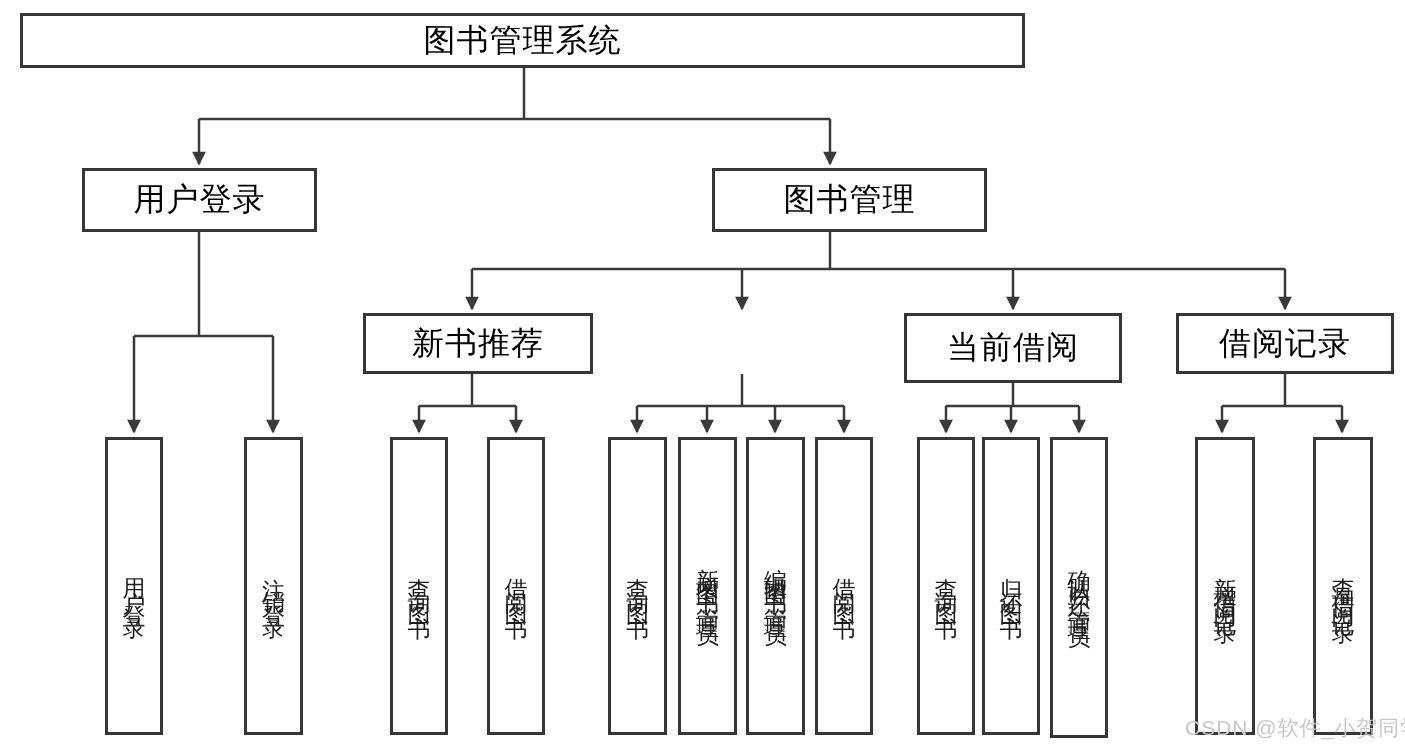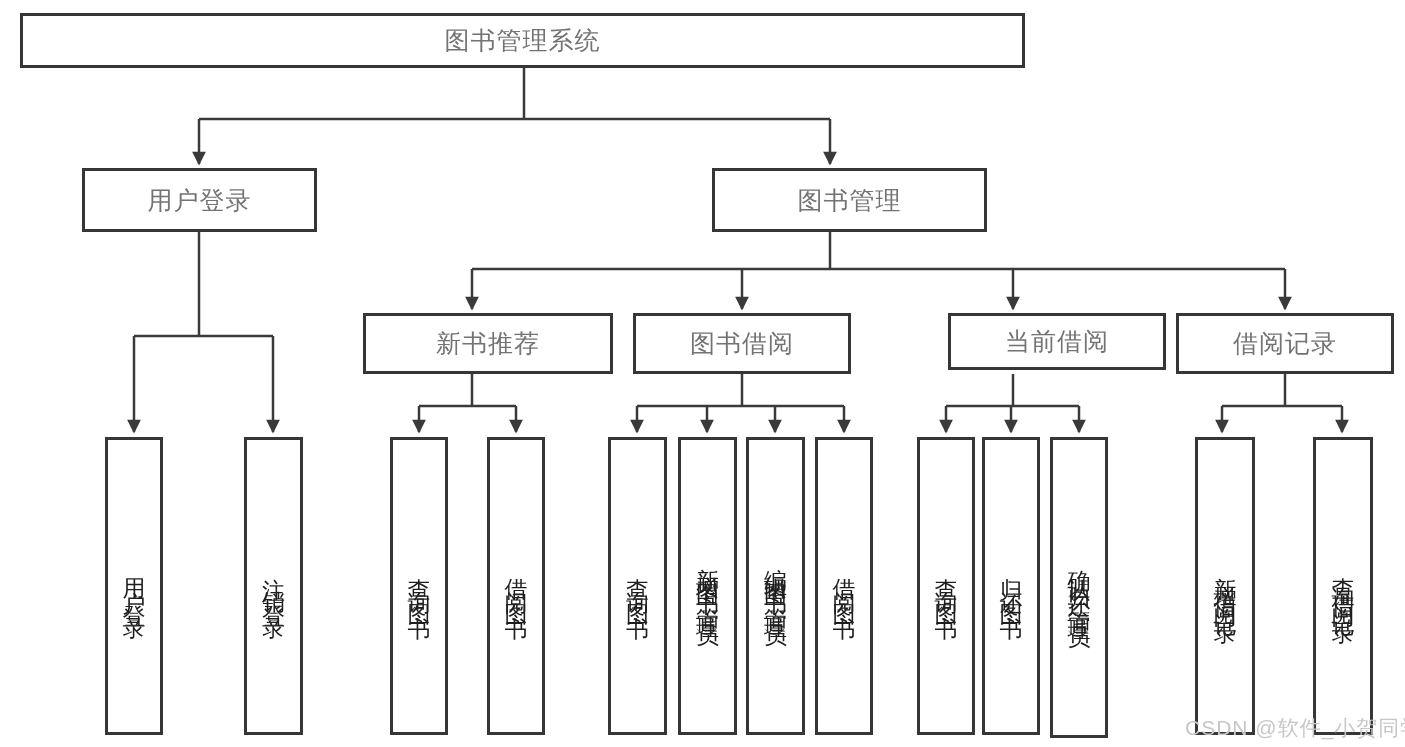--- a/index.html
+++ b/index.html
@@ -21,23 +21,23 @@
     position: absolute;
     box-sizing: border-box;
     border: 3px solid #363636;
     background: #ffffff;
     display: flex;
     align-items: center;
     justify-content: center;
     z-index: 2;
   }
   .h-label {
-    font-size: 25px;
+    font-size: 32px;
     letter-spacing: 1px;
-    color: #737373;
+    color: #000000;
     white-space: nowrap;
   }
   .v-label {
     writing-mode: vertical-rl;
     text-orientation: mixed;
     font-size: 23px;
     line-height: 1;
     color: #1e1e1e;
   }
   .ls4 { letter-spacing: 13px; }
@@ -113,27 +113,24 @@
     <span class="h-label">图书管理系统</span>
   </div>
 
   <div class="node" style="left:82px;top:168px;width:235px;height:64px">
     <span class="h-label">用户登录</span>
   </div>
   <div class="node" style="left:712px;top:168px;width:275px;height:64px">
     <span class="h-label">图书管理</span>
   </div>
 
-  <div class="node" style="left:363px;top:313px;width:250px;height:61px">
+  <div class="node" style="left:363px;top:313px;width:230px;height:61px">
     <span class="h-label">新书推荐</span>
   </div>
-  <div class="node" style="left:633px;top:313px;width:218px;height:61px">
-    <span class="h-label">图书借阅</span>
-  </div>
-  <div class="node" style="left:948px;top:313px;width:218px;height:57px">
+  <div class="node" style="left:904px;top:313px;width:218px;height:70px">
     <span class="h-label">当前借阅</span>
   </div>
   <div class="node" style="left:1176px;top:313px;width:218px;height:61px">
     <span class="h-label">借阅记录</span>
   </div>
 
   <div class="node" style="left:105px;top:437px;width:58px;height:298px">
     <span class="v-label ls4">用户登录</span>
   </div>
   <div class="node" style="left:244px;top:437px;width:59px;height:298px">

